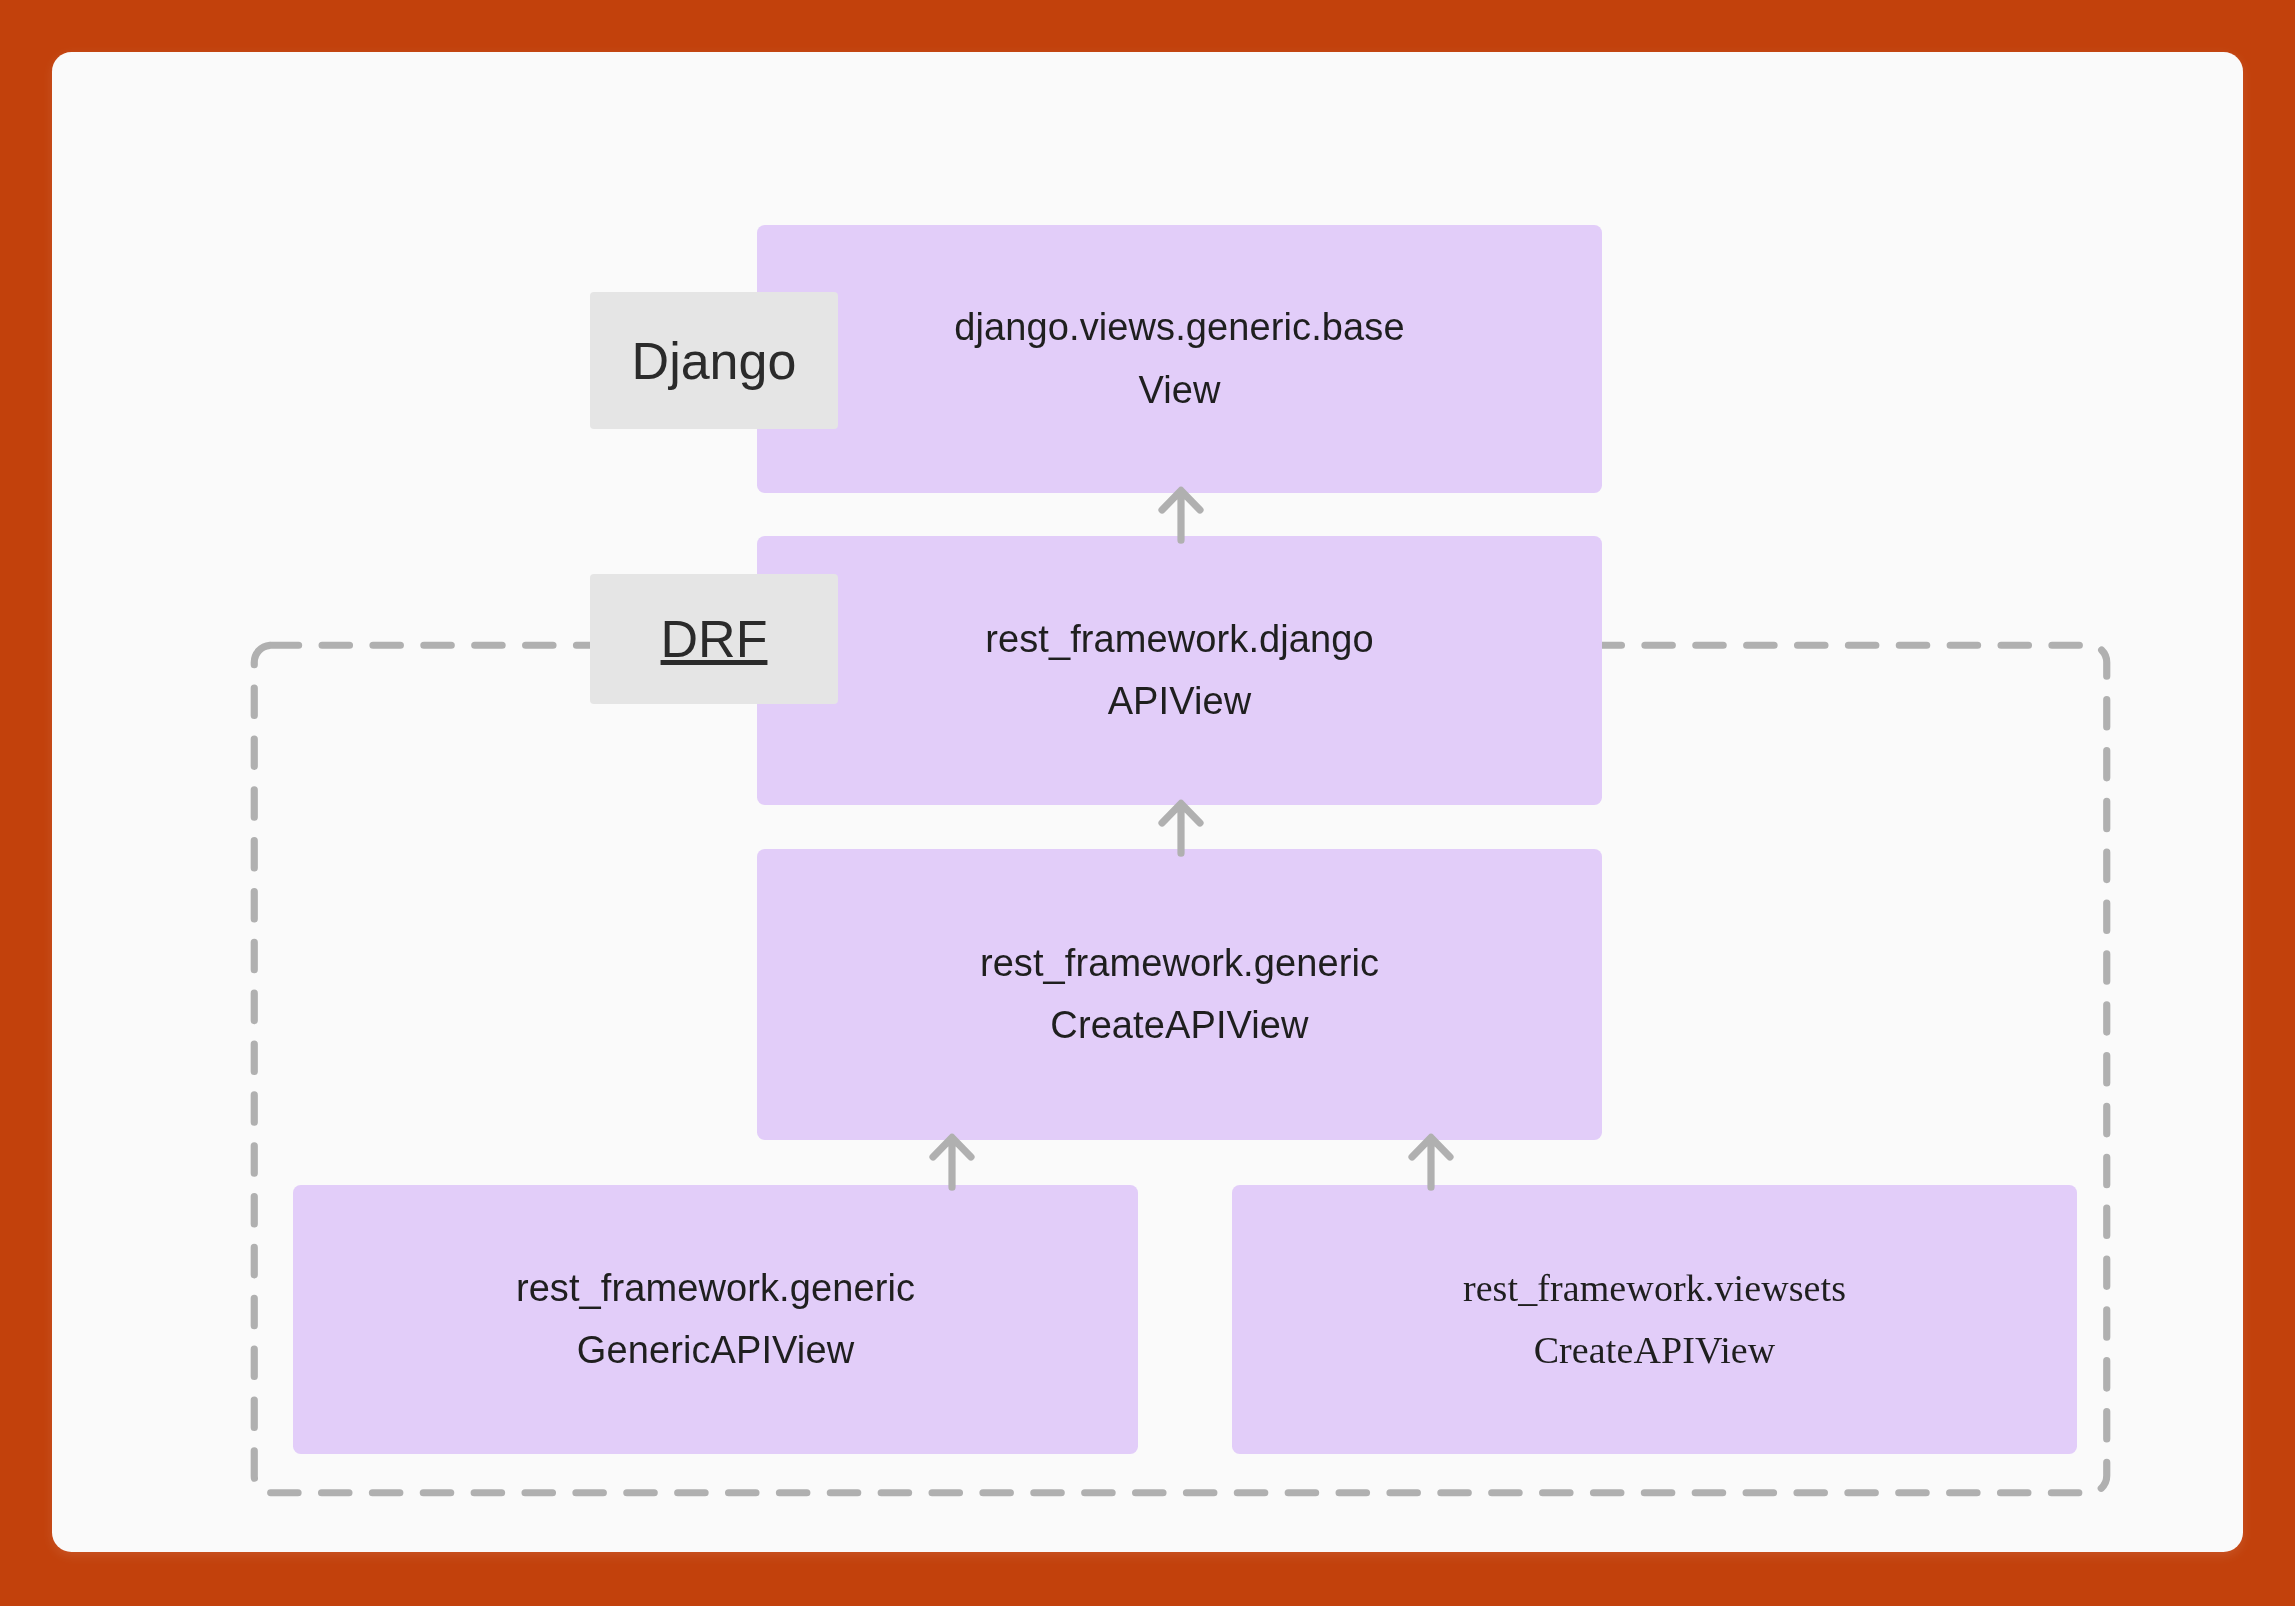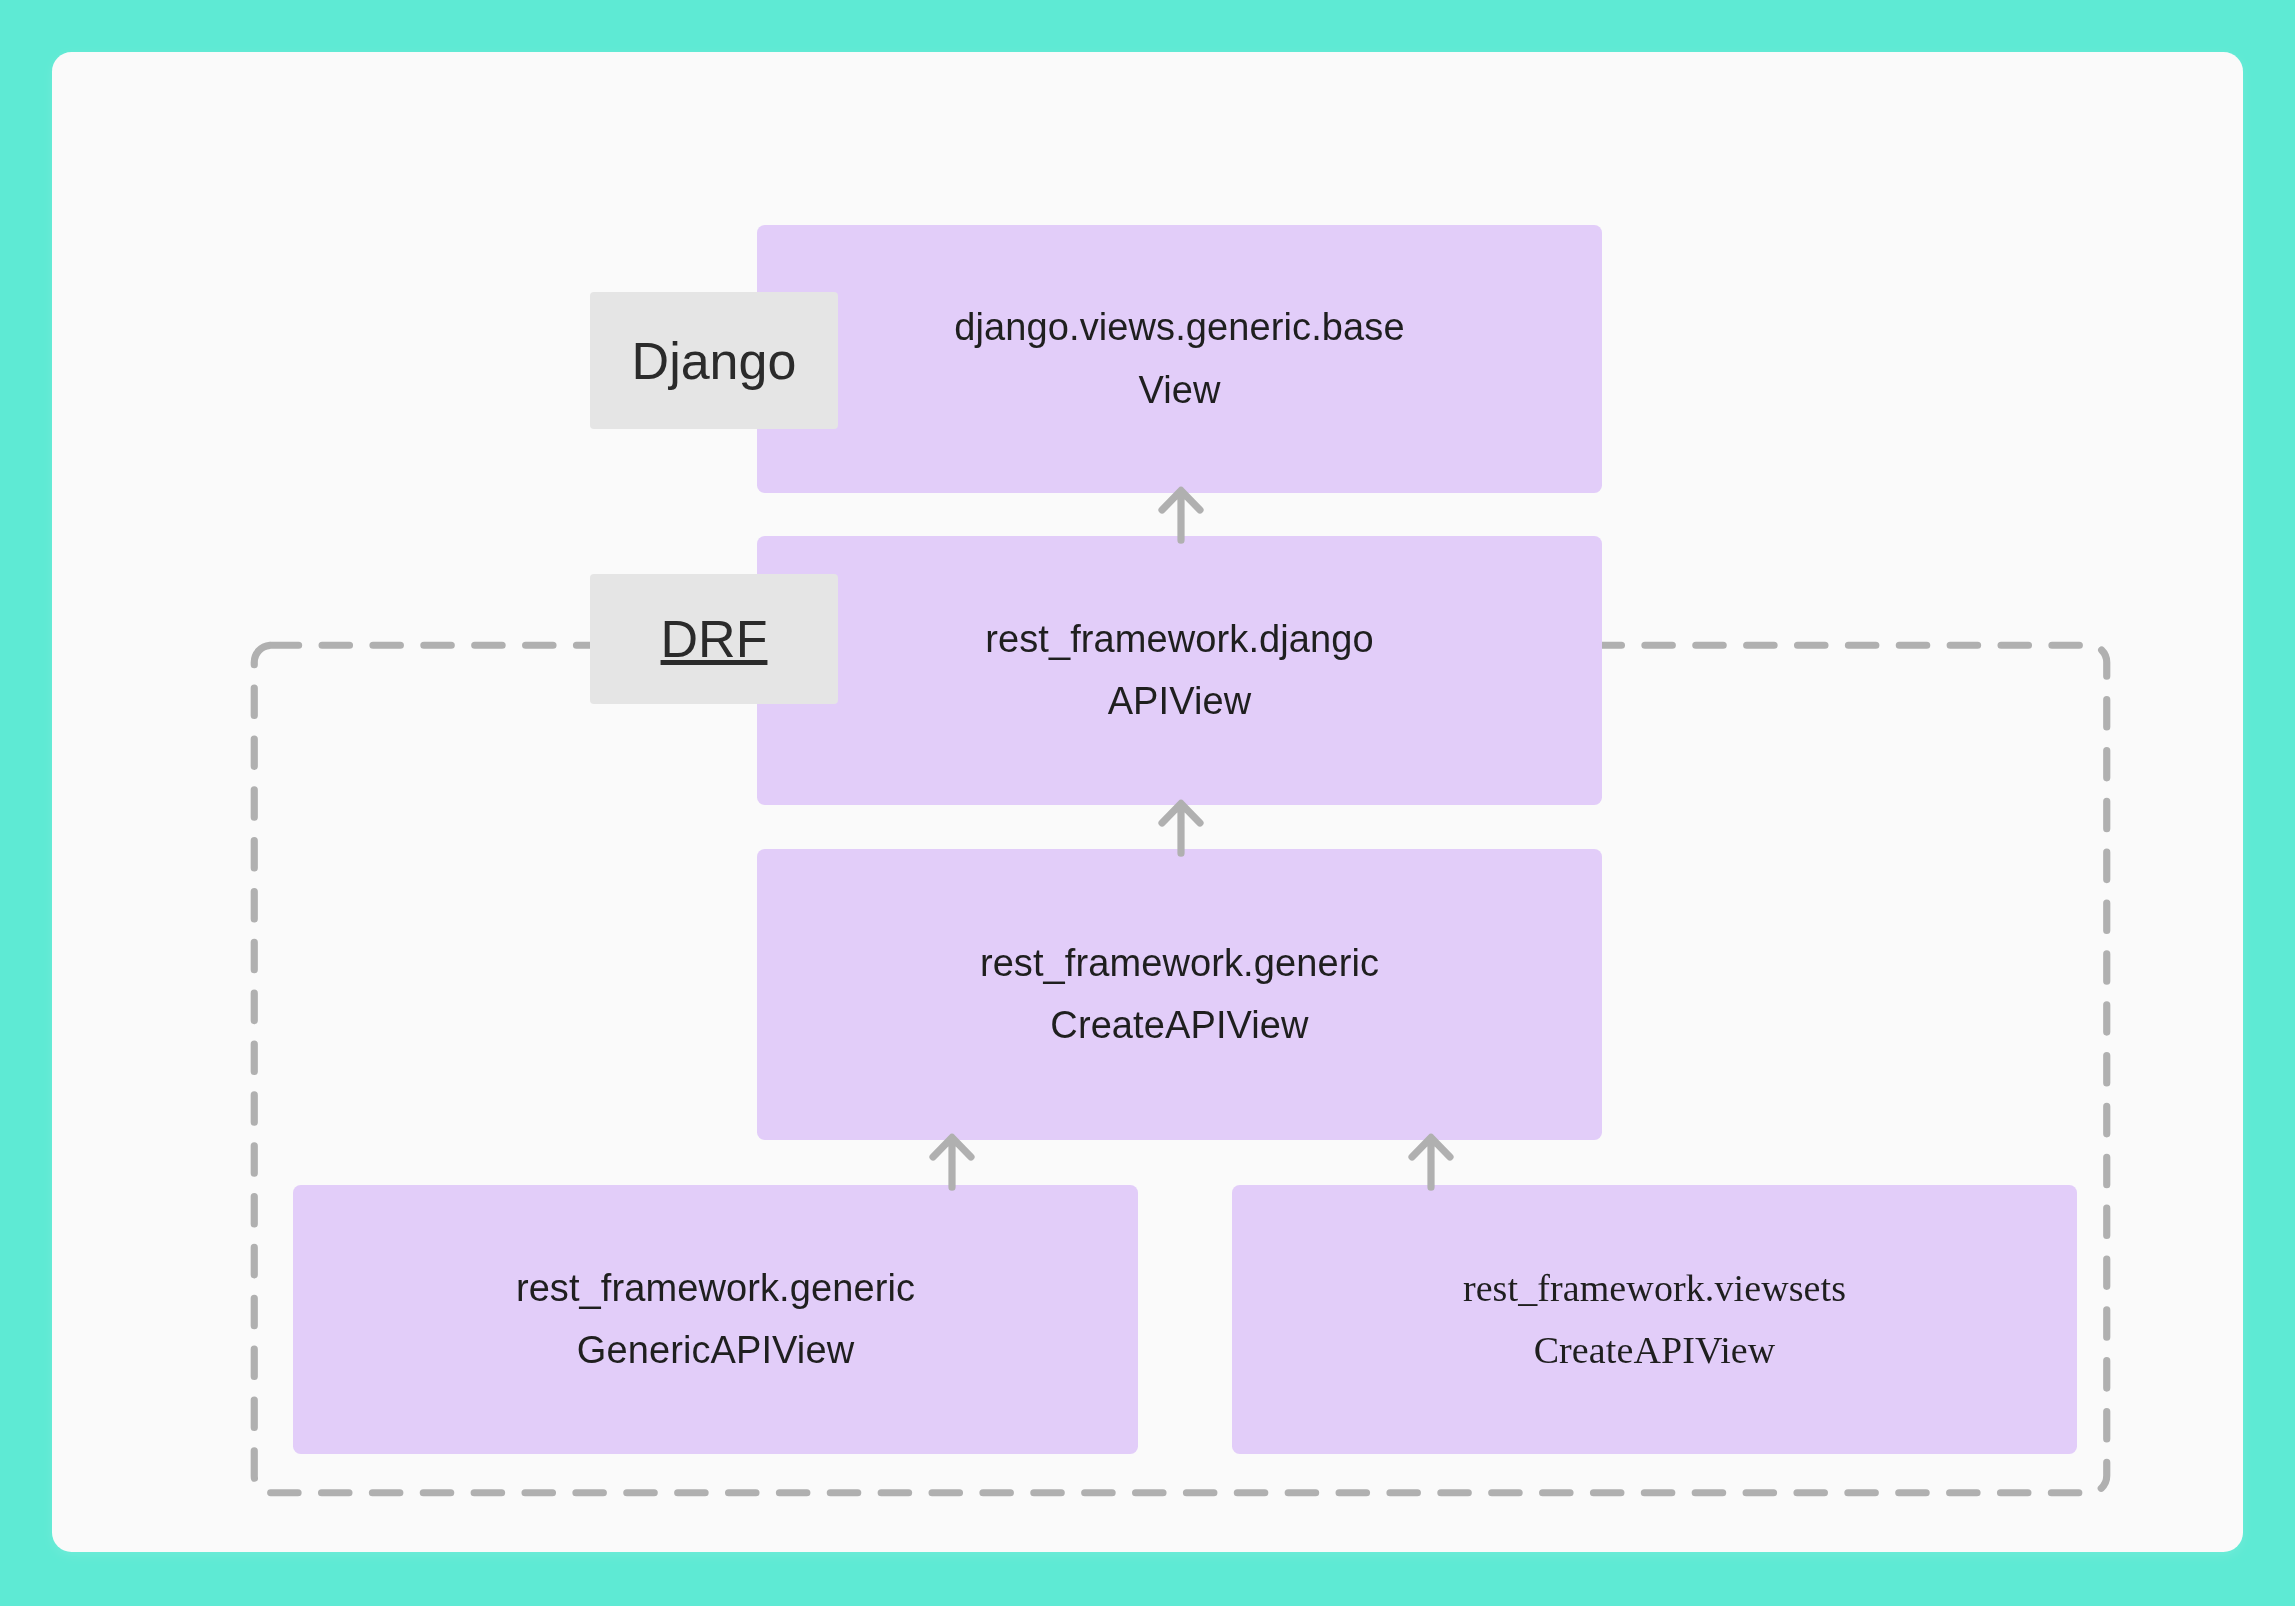--- a/index.html
+++ b/index.html
@@ -11,21 +11,21 @@
     width: 2295px;
     height: 1607px;
     font-family: "Liberation Sans", sans-serif;
     overflow: hidden;
   }
 
   #canvas {
     position: relative;
     width: 2295px;
     height: 1607px;
-    background: #5eead4;
+    background: #c2410c;
   }
 
   
   #card {
     position: absolute;
     left: 52px;
     top: 52px;
     width: 2191px;
     height: 1500px;
     background: #fafafa;

